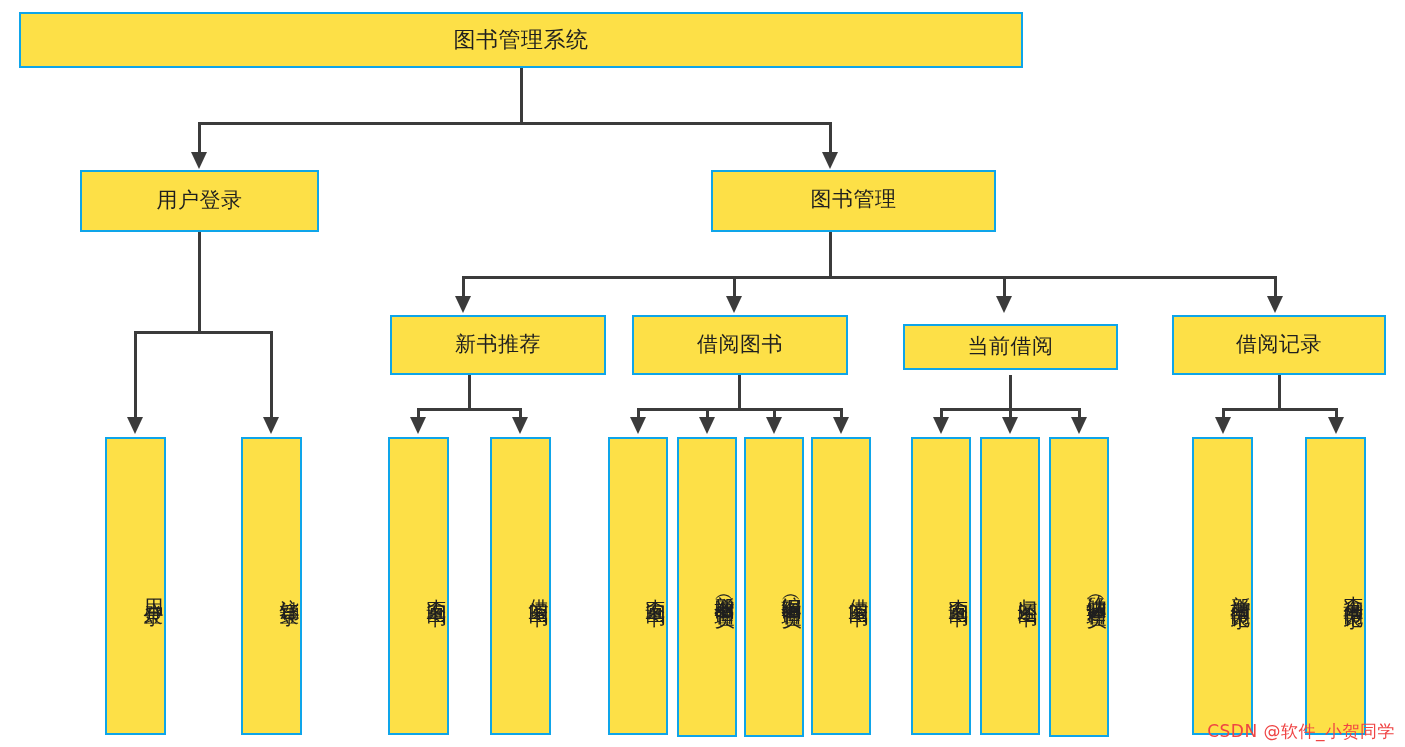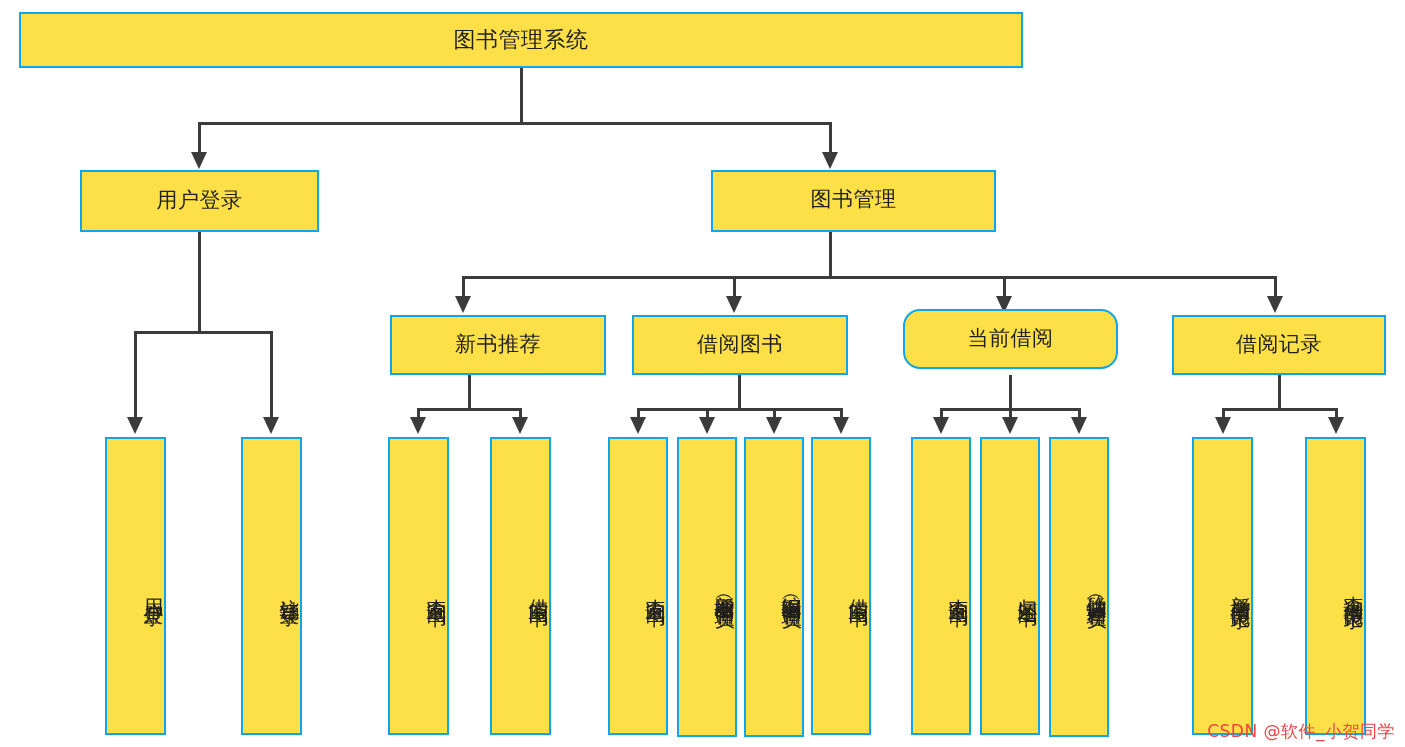--- a/index.html
+++ b/index.html
@@ -106,21 +106,21 @@
   <div class="arrow" style="left:726px;top:296px;"></div>
   <div class="ln lnv" style="left:1003px;top:276px;height:22px;"></div>
   <div class="arrow" style="left:996px;top:296px;"></div>
   <div class="ln lnv" style="left:1274px;top:276px;height:22px;"></div>
   <div class="arrow" style="left:1267px;top:296px;"></div>
 
   <div class="node h" style="left:362px;top:315px;width:216px;height:60px;margin-left:28px;">新书推荐</div>
 
   <div class="node h" style="left:632px;top:315px;width:216px;height:60px;">借阅图书</div>
 
-  <div class="node h" style="left:903px;top:309px;width:215px;height:60px;border-radius:17px;">当前借阅</div>
+  <div class="node h" style="left:903px;top:324px;width:215px;height:46px;">当前借阅</div>
 
   <div class="node h" style="left:1172px;top:315px;width:214px;height:60px;">借阅记录</div>
 
   <div class="ln lnv" style="left:468px;top:375px;height:35px;"></div>
   <div class="ln lnh" style="left:417px;top:408px;width:105px;"></div>
   <div class="ln lnv" style="left:417px;top:408px;height:11px;"></div>
   <div class="arrow" style="left:410px;top:417px;"></div>
   <div class="ln lnv" style="left:519px;top:408px;height:11px;"></div>
   <div class="arrow" style="left:512px;top:417px;"></div>
 

